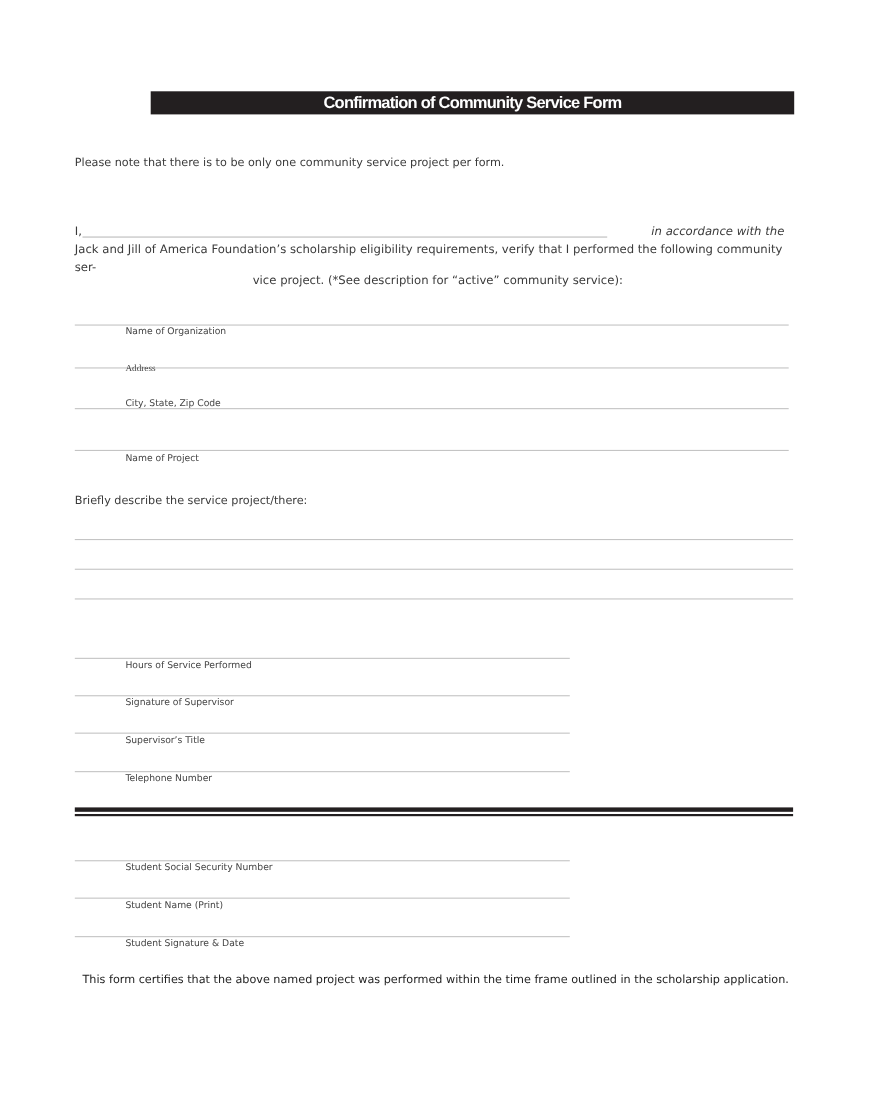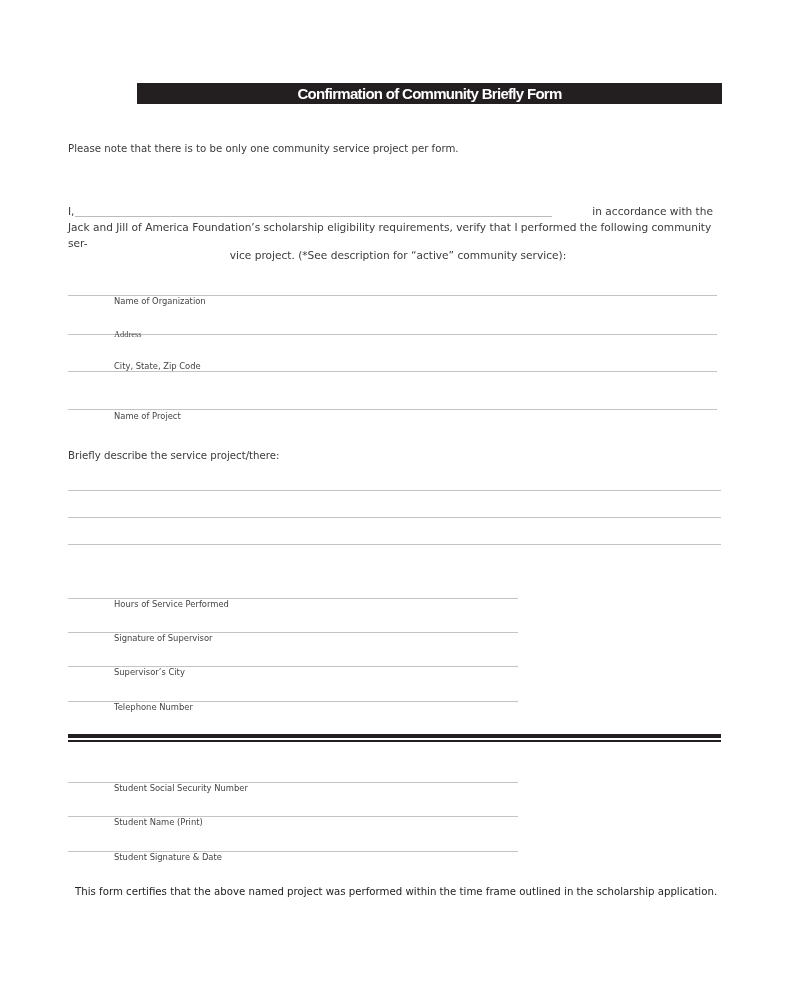--- a/index.html
+++ b/index.html
@@ -14,27 +14,27 @@
     .hline { height: 1px; background: #c4c4c4; }
     .label { font-size: 8.4px; color: #444; padding-left: 38px; }
     .desc-label { left: 68px; top: 450px; font-size: 10.2px; color: #3a3a3a; }
     .thick { left: 68px; top: 734px; width: 653px; height: 4px; background: #231f20; }
     .thin { left: 68px; top: 740px; width: 653px; height: 2px; background: #231f20; }
     .footer { left: 75px; top: 886px; font-size: 10.2px; font-weight: normal; color: #222; }
   </style>
 </head>
 <body>
 
-<div class="abs title-bar">Confirmation of Community Briefly Form</div>
+<div class="abs title-bar">Confirmation of Community Service Form</div>
 
 <div class="abs note">Please note that there is to be only one community service project per form.</div>
 
 <div class="abs cert-line" style="left:68px; top:203px; width:660px;">
   <span>I,</span><span class="blank" style="width:477px; height:12px; vertical-align:-2px;"></span>
-  <span class="abs" style="right:15px; top:0;">in accordance with the</span>
+  <span class="abs" style="right:15px; top:0;font-style:italic;">in accordance with the</span>
 </div>
 <div class="abs cert-line" style="left:68px; top:219px; width:660px;">Jack and Jill of America Foundation’s scholarship eligibility requirements, verify that I performed the following community ser-</div>
 <div class="abs cert-line" style="left:68px; top:247px; width:660px;text-align:center;">vice project. (*See description for “active” community service):</div>
 
 <div class="abs hline" style="left:68px; top:295px; width:649px;"></div>
 <div class="abs label" style="left:76px; top:296px;">Name of Organization</div>
 
 <div class="abs hline" style="left:68px; top:334px; width:649px;"></div>
 <div class="abs label" style="left:76px; top:330px;font-family:Liberation Serif, serif;">Address</div>
 
@@ -49,21 +49,21 @@
 <div class="abs hline" style="left:68px; top:517px; width:653px;"></div>
 <div class="abs hline" style="left:68px; top:544px; width:653px;"></div>
 
 <div class="abs hline" style="left:68px; top:598px; width:450px;"></div>
 <div class="abs label" style="left:76px; top:599px;">Hours of Service Performed</div>
 
 <div class="abs hline" style="left:68px; top:632px; width:450px;"></div>
 <div class="abs label" style="left:76px; top:633px;">Signature of Supervisor</div>
 
 <div class="abs hline" style="left:68px; top:666px; width:450px;"></div>
-<div class="abs label" style="left:76px; top:667px;">Supervisor’s City</div>
+<div class="abs label" style="left:76px; top:667px;">Supervisor’s Title</div>
 
 <div class="abs hline" style="left:68px; top:701px; width:450px;"></div>
 <div class="abs label" style="left:76px; top:702px;">Telephone Number</div>
 
 <div class="abs thick"></div>
 <div class="abs thin"></div>
 
 <div class="abs hline" style="left:68px; top:782px; width:450px;"></div>
 <div class="abs label" style="left:76px; top:783px;">Student Social Security Number</div>
 

